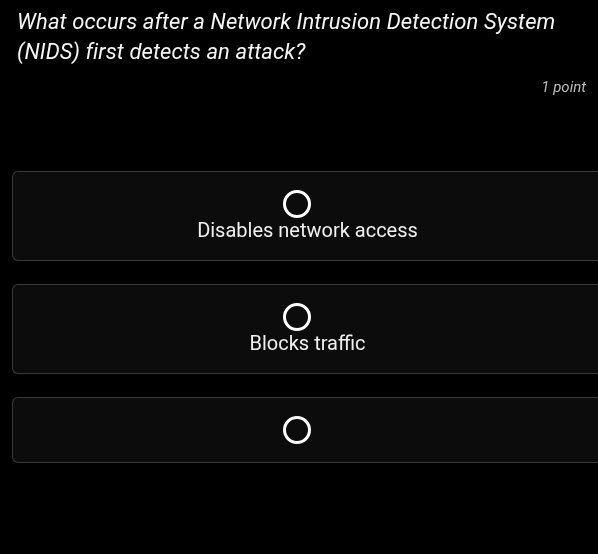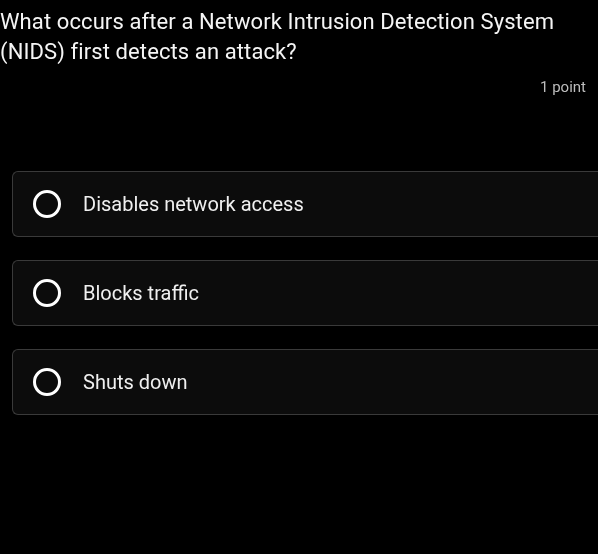--- a/index.html
+++ b/index.html
@@ -9,21 +9,22 @@
     background: #000000;
     color: #ffffff;
     font-family: -apple-system, BlinkMacSystemFont, "Segoe UI", Roboto, Helvetica, Arial, sans-serif;
     overflow: hidden;
   }
   .container {
     width: 100%;
     height: 100%;
   }
   .question-block {
-    padding: 7px 12px 0 0;
+    padding: 7px 12px 0 17px;
+    font-style: italic;
   }
   .question-text {
     font-size: 22px;
     font-weight: 400;
     line-height: 1.35;
     color: #f5f5f5;
     letter-spacing: 0.1px;
   }
   .points {
     margin-top: 12px;
@@ -39,20 +40,21 @@
   .option {
     border: 1px solid #3a3a3a;
     border-right: none;
     border-radius: 6px 0 0 6px;
     background: #0c0c0c;
     display: flex;
     align-items: center;
     padding: 18px 16px 18px 20px;
     margin-bottom: 23px;
     cursor: pointer;
+    flex-direction: column;
   }
   .radio {
     width: 28px;
     height: 28px;
     border: 3px solid #ffffff;
     border-radius: 50%;
     flex-shrink: 0;
     margin-right: 22px;
     background: transparent;
   }
@@ -83,18 +85,17 @@
     </div>
 
 
     <div class="option">
       <div class="radio"></div>
       <div class="option-label">Blocks traffic</div>
     </div>
 
     <div class="option option-last">
       <div class="radio"></div>
-      <div class="option-label">Shuts down</div>
     </div>
 
   </div>
 
 </div>
 
 </body></html>

